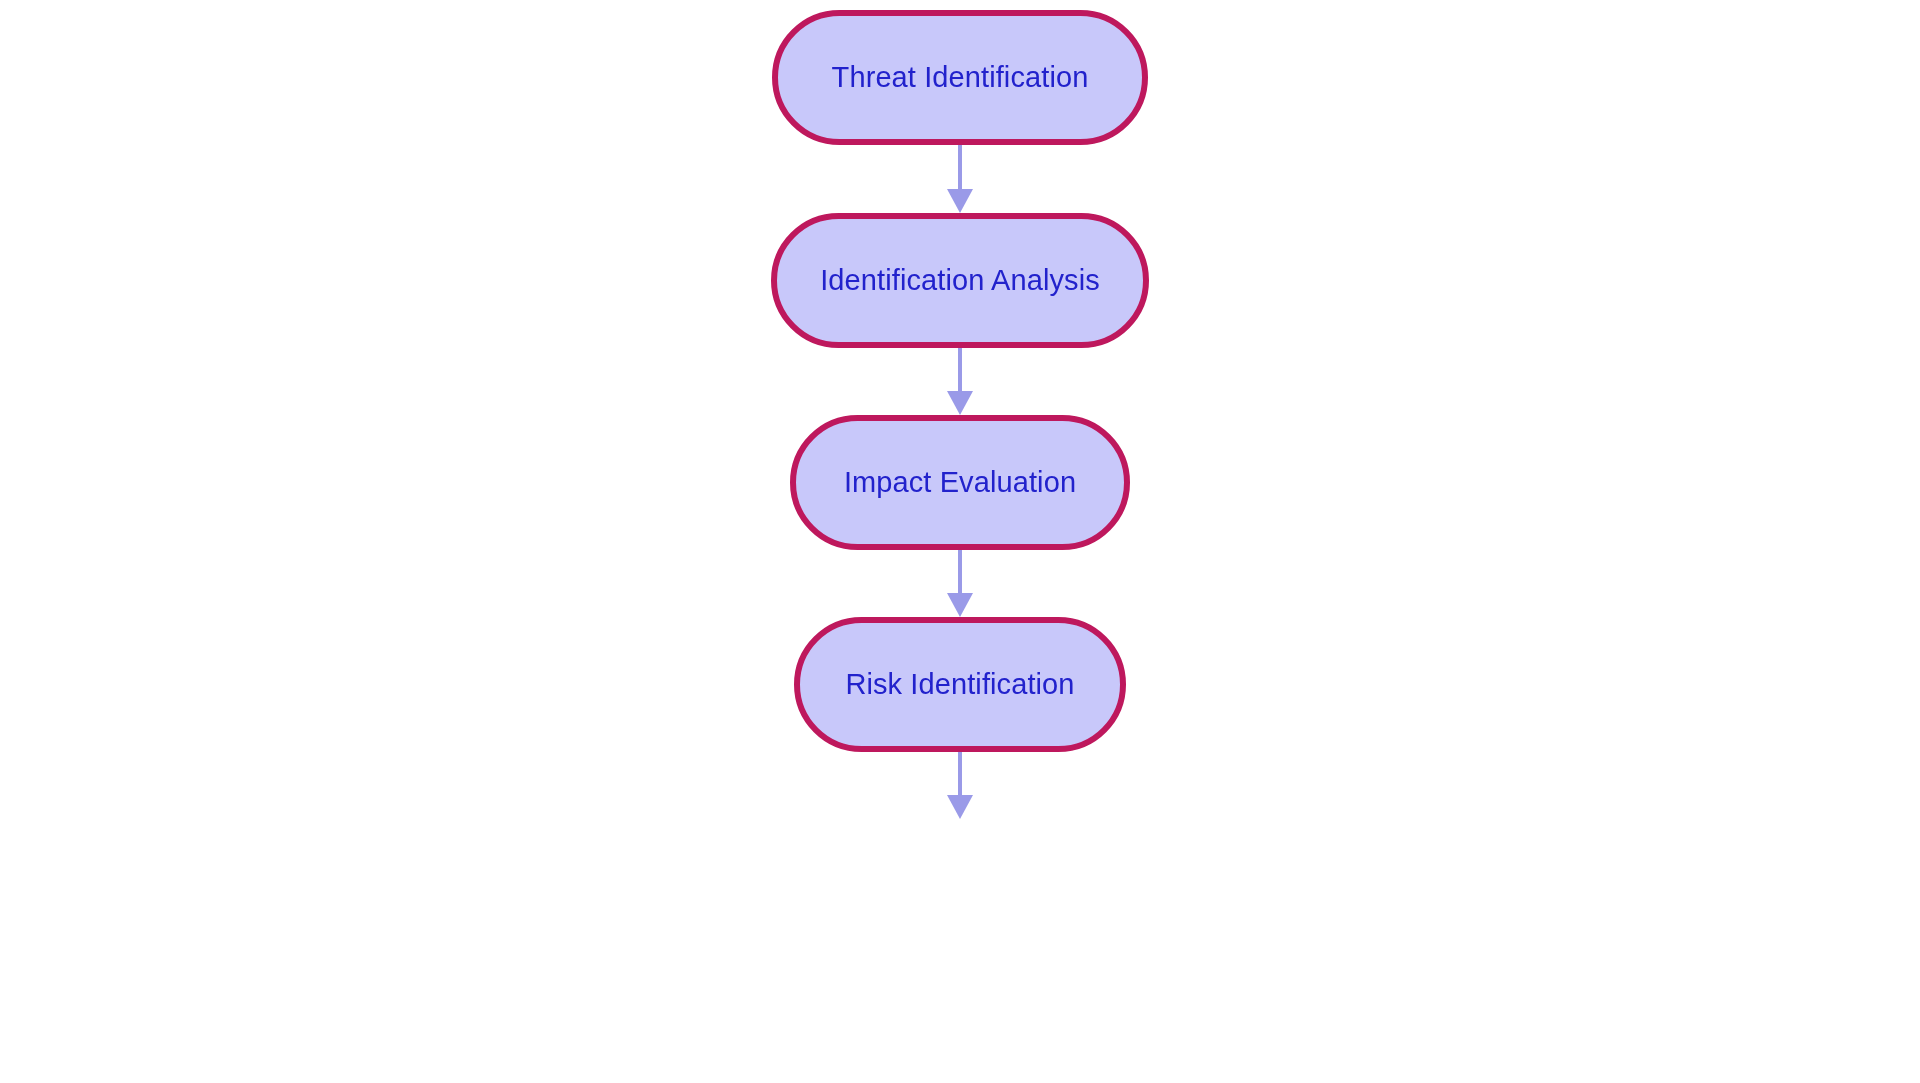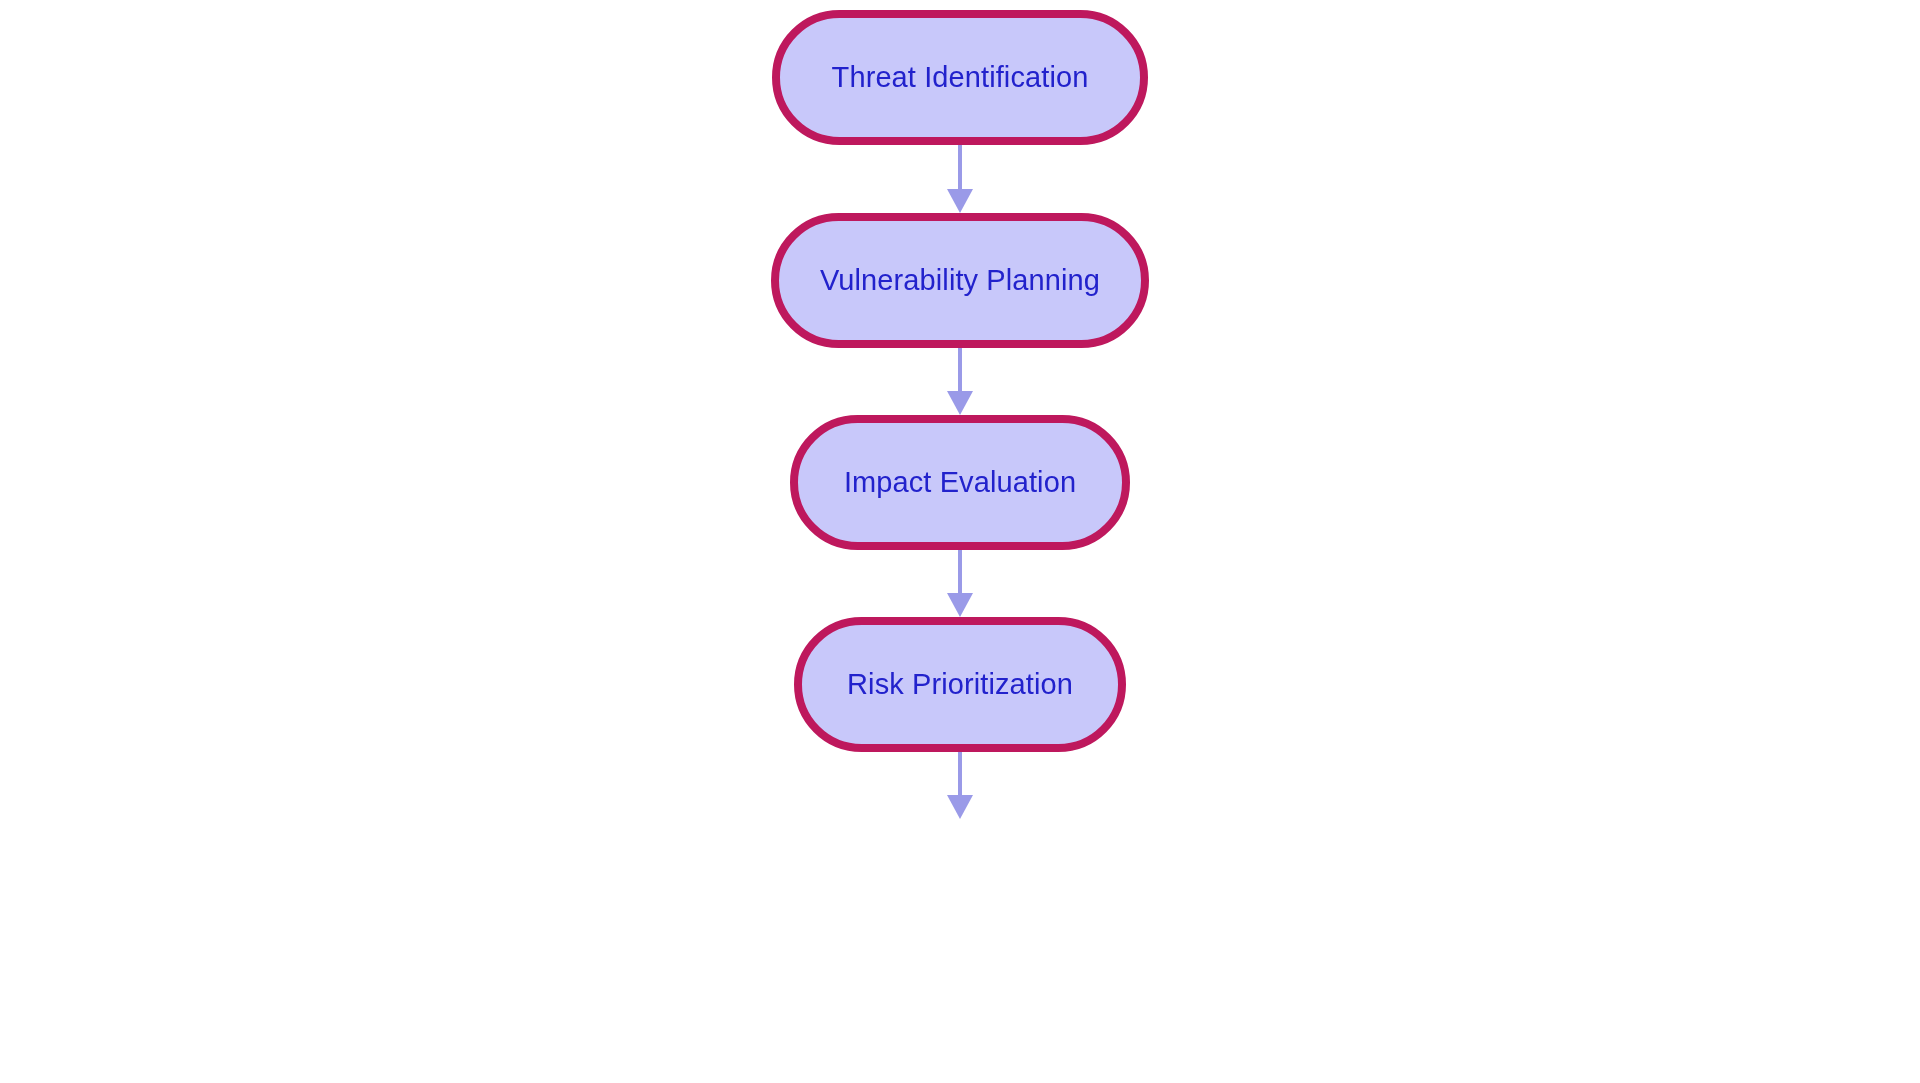--- a/index.html
+++ b/index.html
@@ -34,21 +34,21 @@
     justify-content: flex-start;
   }
 
   
   .flow-node {
     box-sizing: border-box;
     display: flex;
     align-items: center;
     justify-content: center;
     background: #c8c8fa;
-    border: 8px solid #be185d;
+    border: 6px solid #be185d;
     border-radius: 999px;
     height: 135px;
     flex: 0 0 auto;
     position: relative;
     z-index: 2;
   }
 
   .flow-node .node-label {
     color: #2222cc;
     font-size: 29px;
@@ -114,39 +114,39 @@
     <div class="flow-node node-w1">
       <span class="node-label">Threat Identification</span>
     </div>
 
     <div class="flow-connector conn-h1">
       <div class="conn-line"></div>
       <div class="conn-arrow"></div>
     </div>
 
     <div class="flow-node node-w2">
-      <span class="node-label">Vulnerability Planning</span>
+      <span class="node-label">Identification Analysis</span>
     </div>
 
     <div class="flow-connector conn-h2">
       <div class="conn-line"></div>
       <div class="conn-arrow"></div>
     </div>
 
     <div class="flow-node node-w3">
       <span class="node-label">Impact Evaluation</span>
     </div>
 
     <div class="flow-connector conn-h3">
       <div class="conn-line"></div>
       <div class="conn-arrow"></div>
     </div>
 
     <div class="flow-node node-w4">
-      <span class="node-label">Risk Prioritization</span>
+      <span class="node-label">Risk Identification</span>
     </div>
 
     <div class="flow-connector conn-h4">
       <div class="conn-line"></div>
       <div class="conn-arrow"></div>
     </div>
 
 
   </div>
 </div>

